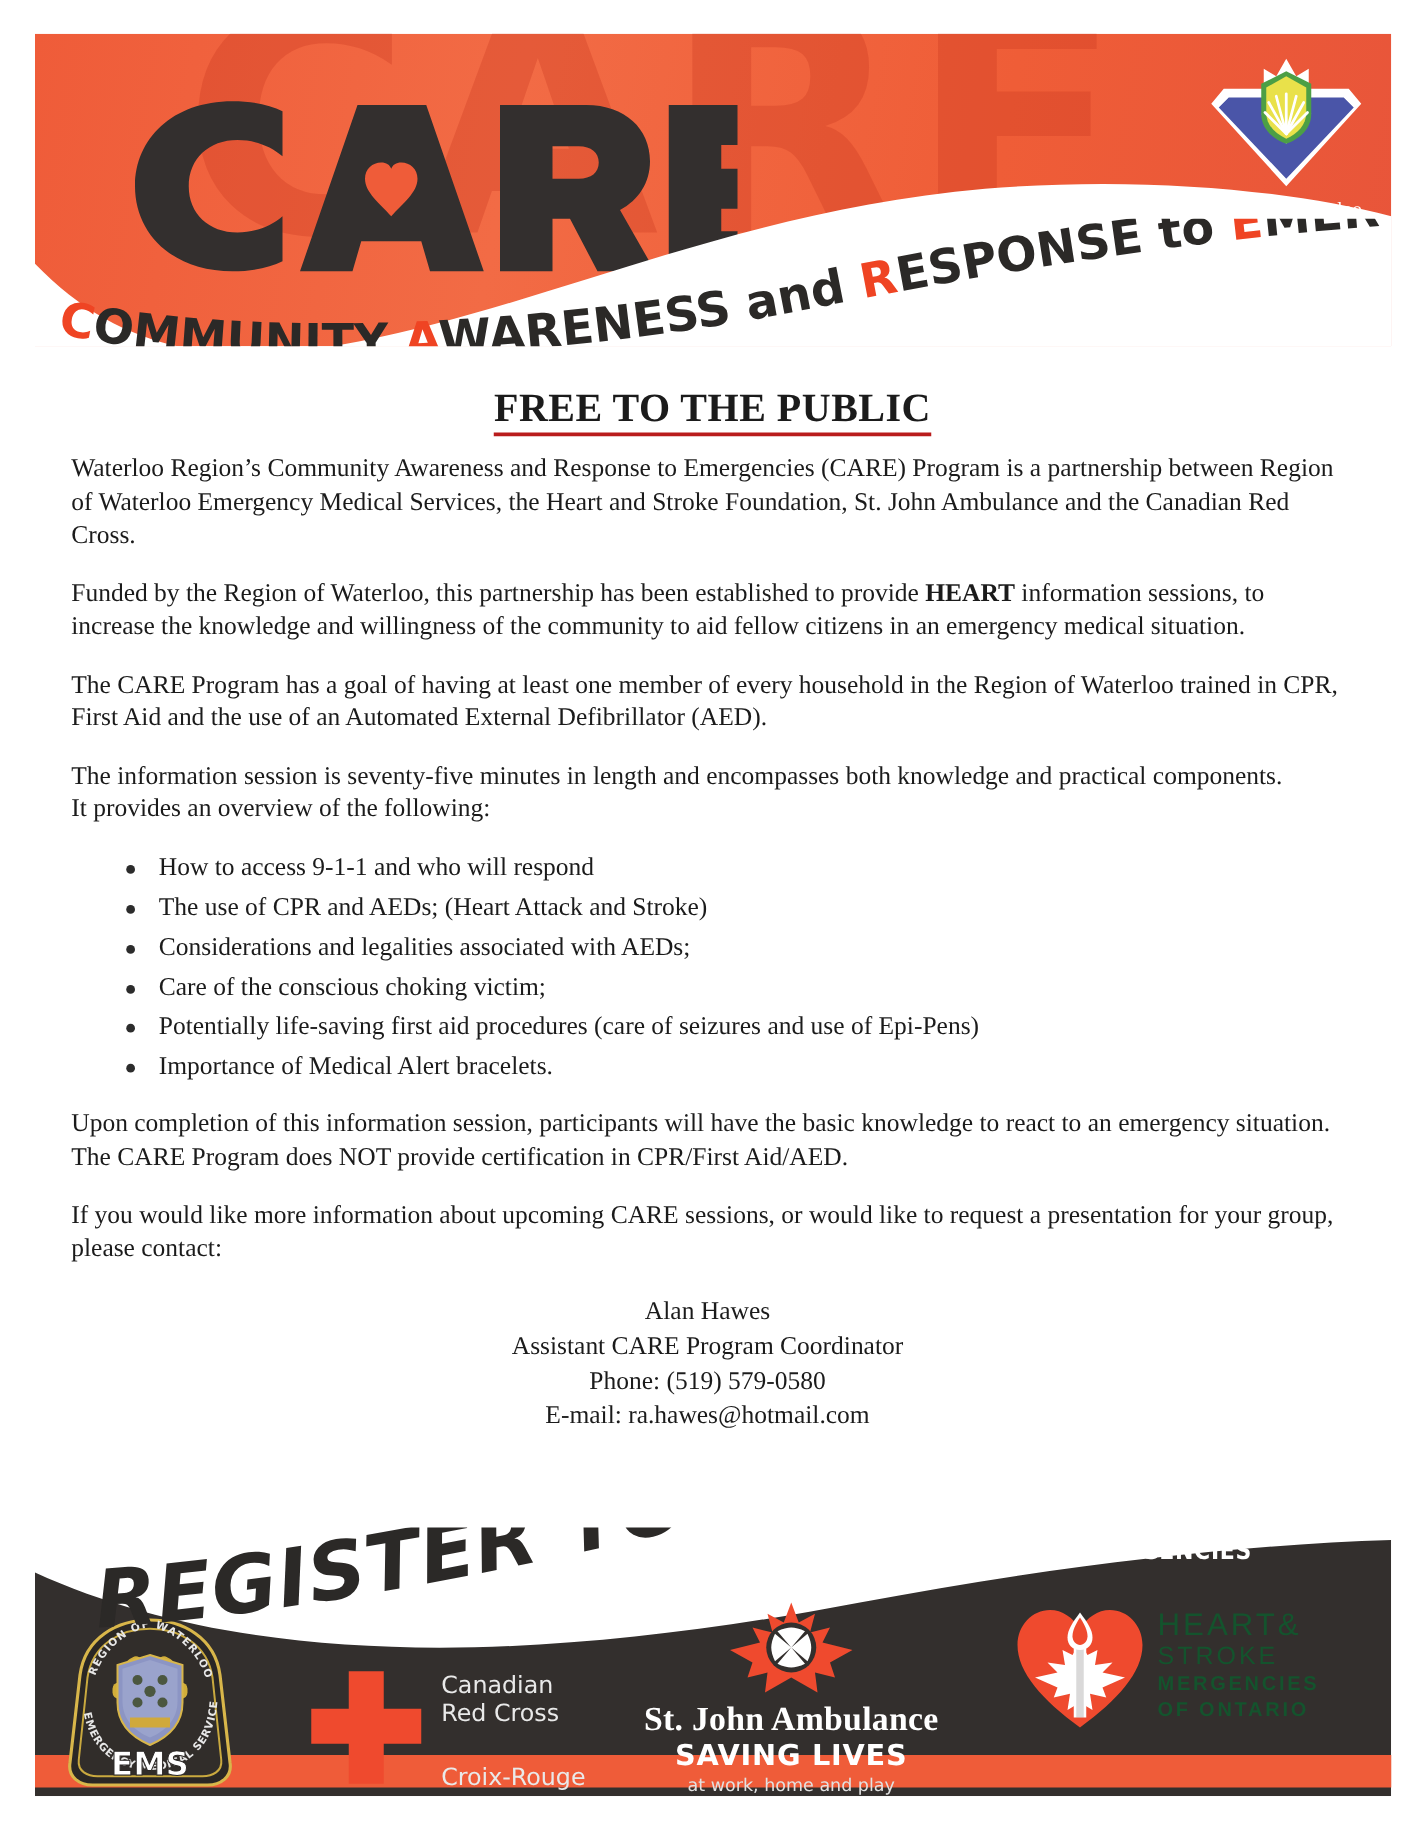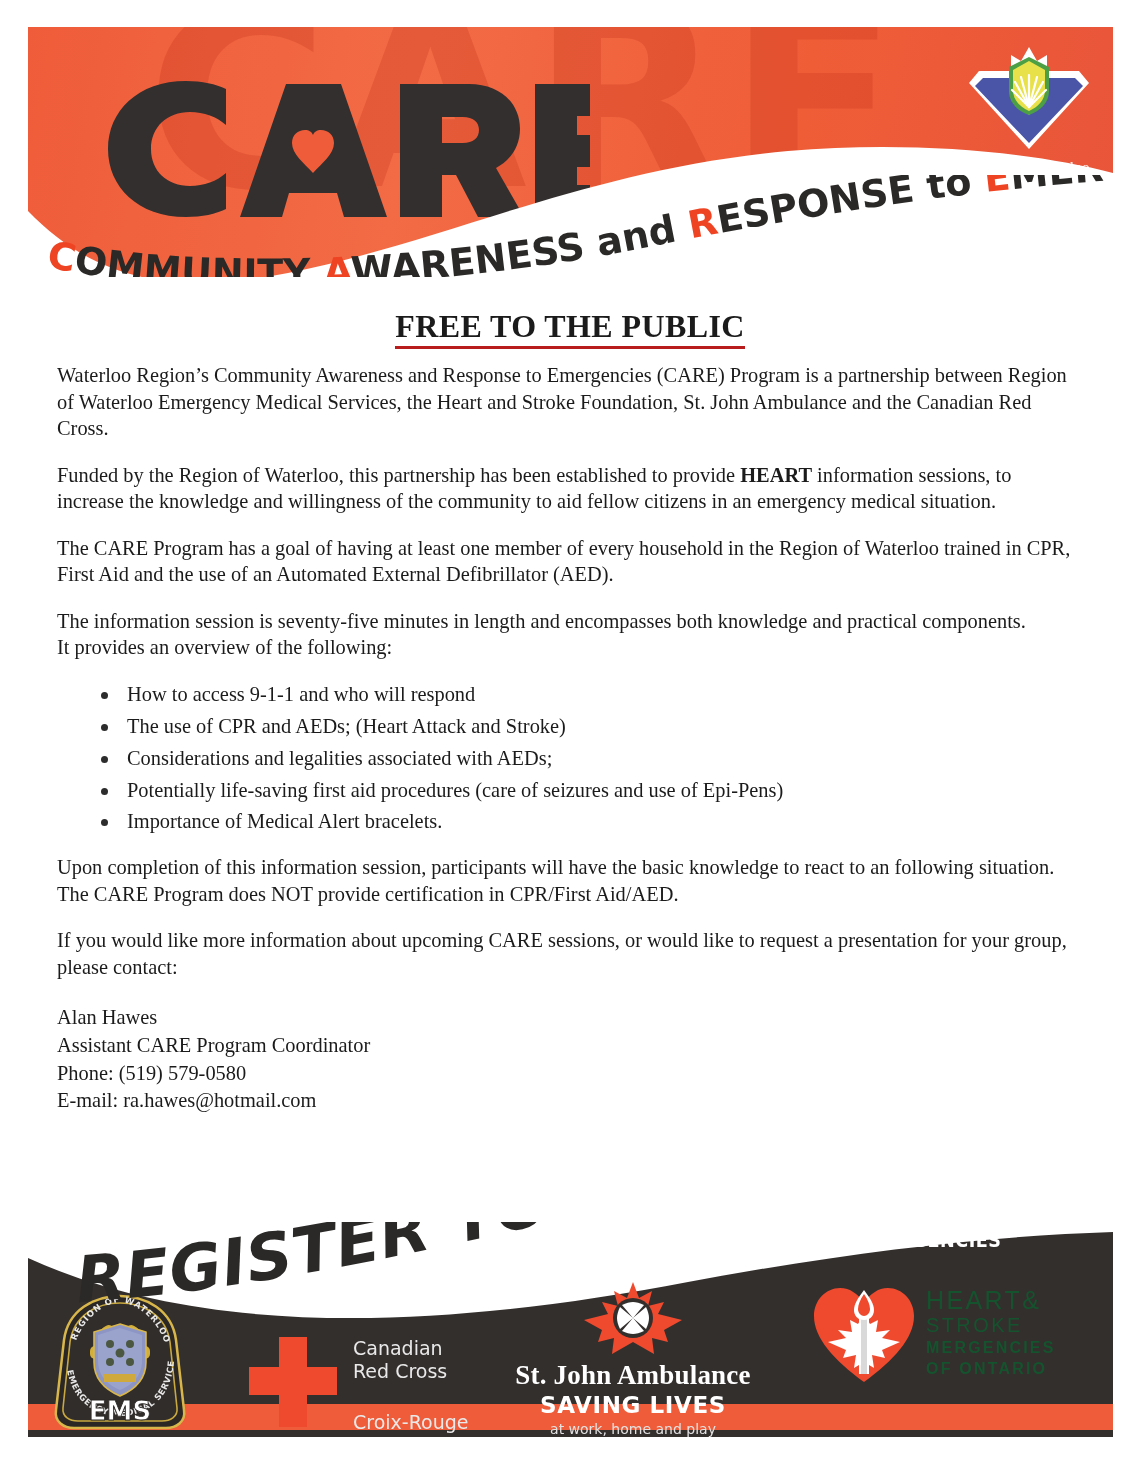--- a/index.html
+++ b/index.html
@@ -66,21 +66,21 @@
 
   ul.bullets{margin:8px 0 18px 0;padding:0;list-style:none;}
   ul.bullets li{
     position:relative;padding-left:70px;margin:0 0 4px 0;
     font-size:20.4px;line-height:1.37;
   }
   ul.bullets li:before{
     content:"";position:absolute;left:44px;top:11px;
     width:7px;height:7px;border-radius:50%;background:#2c2c2c;
   }
-  .contact{margin-top:24px;}
+  .contact{margin-top:24px;text-align:center;}
   .contact div{line-height:1.35;}
 
   
   .footer{
     position:absolute;left:28px;top:1222px;width:1085px;height:215px;
     overflow:hidden;
   }
   .footer-dark{position:absolute;inset:0;}
   .register{
     position:absolute;left:42px;top:-24px;width:640px;height:120px;z-index:4;
@@ -207,25 +207,26 @@
 
     <p>The CARE Program has a goal of having at least one member of every household in the Region of Waterloo trained in CPR, First Aid and the use of an Automated External Defibrillator (AED).</p>
 
     <p class="tight">The information session is seventy-five minutes in length and encompasses both knowledge and practical components.</p>
     <p>It provides an overview of the following:</p>
 
     <ul class="bullets">
       <li>How to access 9-1-1 and who will respond</li>
       <li>The use of CPR and AEDs; (Heart Attack and Stroke)</li>
       <li>Considerations and legalities associated with AEDs;</li>
+      <li>Care of the conscious choking victim;</li>
       <li>Potentially life-saving first aid procedures (care of seizures and use of Epi-Pens)</li>
       <li>Importance of Medical Alert bracelets.</li>
     </ul>
 
-    <p>Upon completion of this information session, participants will have the basic knowledge to react to an following situation.  The CARE Program does NOT provide certification in CPR/First Aid/AED.</p>
+    <p>Upon completion of this information session, participants will have the basic knowledge to react to an emergency situation.  The CARE Program does NOT provide certification in CPR/First Aid/AED.</p>
 
     <p>If you would like more information about upcoming CARE sessions, or would like to request a presentation for your group, please contact:</p>
 
     <div class="contact">
       <div>Alan Hawes</div>
       <div>Assistant CARE Program Coordinator</div>
       <div>Phone: (519) 579-0580</div>
       <div>E-mail: ra.hawes@hotmail.com</div>
     </div>
   </div>

